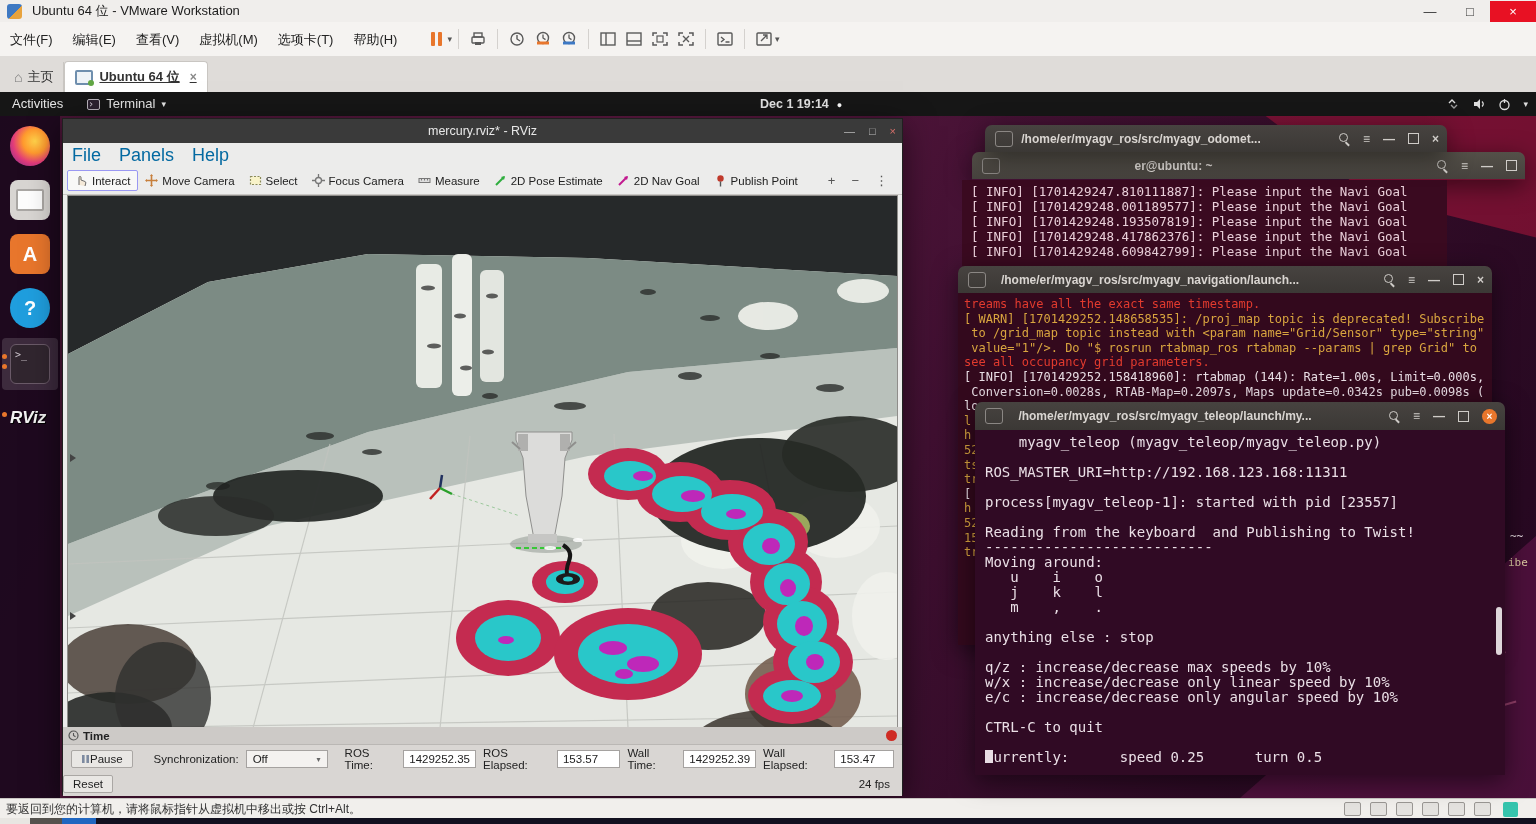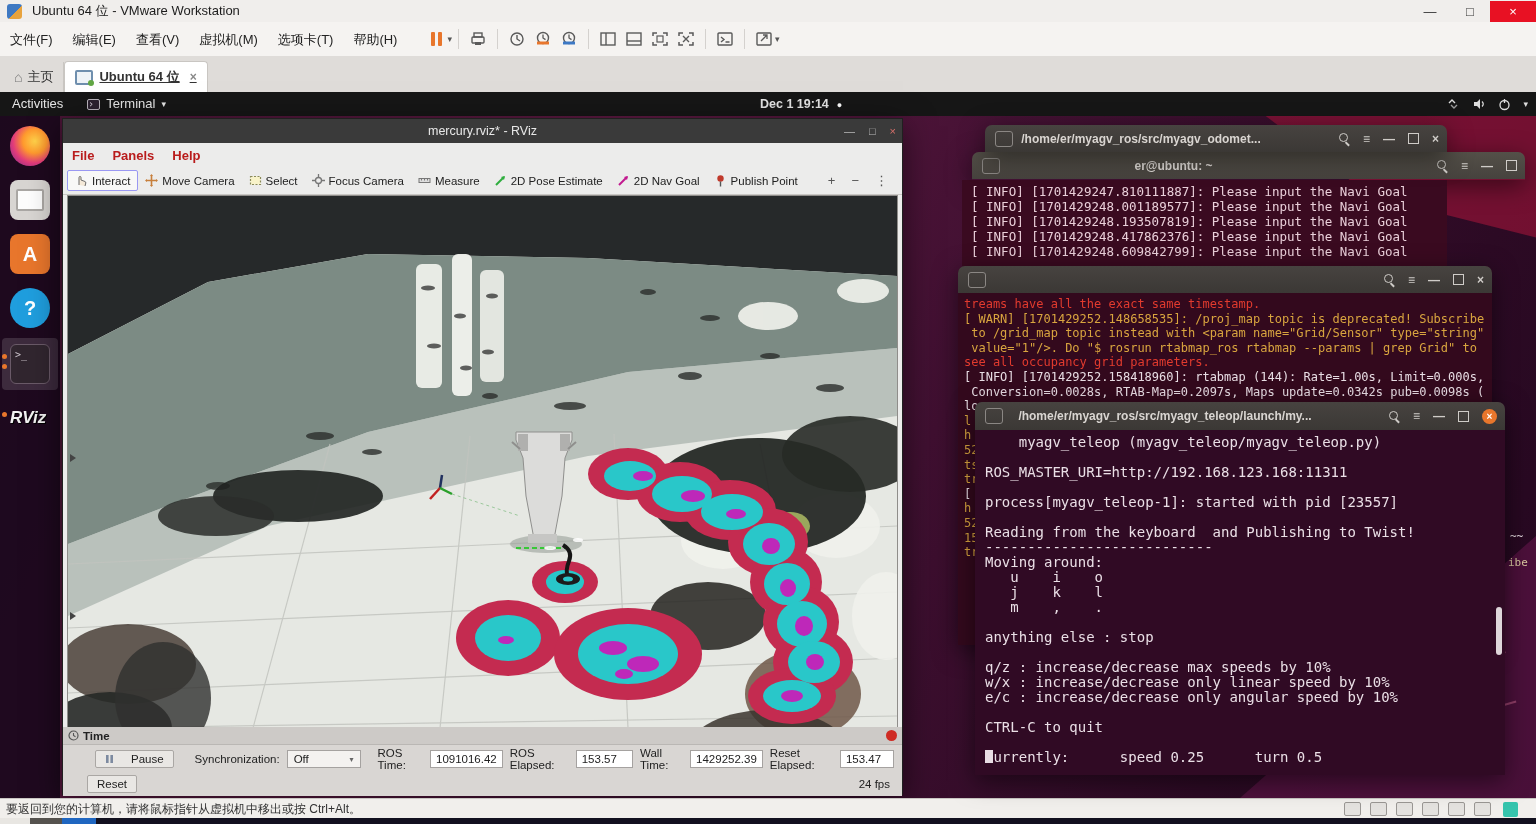--- a/index.html
+++ b/index.html
@@ -54,35 +54,35 @@
   .term-hl{position:absolute;left:2px;width:56px;height:52px;background:rgba(255,255,255,.14);border-radius:4px;}
   .rvizlogo{color:#f2f2f2;font-weight:bold;font-style:italic;font-size:17px;text-shadow:1px 1px 0 #000;display:flex;align-items:center;}
   .rundot{position:absolute;left:2px;width:5px;height:5px;border-radius:50%;background:#e8762c;}
 
   
   #rviz{left:62px;top:118px;width:841px;height:677px;background:#ececeb;box-shadow:0 8px 30px rgba(0,0,0,.55);border:1px solid #202020;box-sizing:border-box;}
   #rviz-titlebar{left:0;top:0;width:100%;height:24px;background:#3a3a3a;color:#e8e8e8;font-size:12.5px;display:flex;align-items:center;justify-content:center;position:absolute;}
   #rviz-titlebar .ctls{position:absolute;right:6px;top:0;height:24px;display:flex;align-items:center;gap:14px;color:#b9b9b9;font-size:11px;}
   #rviz-titlebar .ctls .cl{color:#d8706a;}
   #rviz-menubar{left:0;top:24px;width:100%;height:24px;background:#ececeb;border-bottom:1px solid #d5d3d0;position:absolute;display:flex;align-items:center;}
-  #rviz-menubar span{font-size:13px;color:#b91c1c;padding:0 9px;font-weight:bold;}
+  #rviz-menubar span{font-size:18px;color:#0369a1;padding:0 9px;}
   #rviz-toolbar{left:0;top:48px;width:100%;height:28px;background:#ececeb;border-bottom:1px solid #c9c7c4;position:absolute;display:flex;align-items:center;padding-left:4px;box-sizing:border-box;}
   .tool{display:flex;align-items:center;gap:4px;font-size:11.5px;color:#222;padding:3px 7px;border-radius:2px;white-space:nowrap;}
   .tool.active{background:#f8f8f7;border:1px solid #9a98f2;}
   .tool .ic{width:13px;height:13px;display:inline-block;}
   .tool-extra{margin-left:auto;display:flex;gap:16px;padding-right:14px;color:#555;font-size:13px;}
 
   #viewport{left:4px;top:76px;width:829px;height:532px;position:absolute;border:1px solid #8f8d8a;box-sizing:content-box;background:#dfe1dc;}
 
   
   #timepanel{left:0;top:608px;width:100%;height:69px;position:absolute;background:#d9d6d3;}
   #tp-head{height:17px;background:#cdcac7;border-bottom:1px solid #bab7b4;display:flex;align-items:center;padding:0 5px;font-size:11.5px;font-weight:bold;color:#222;gap:4px;}
   #tp-close{margin-left:auto;width:11px;height:11px;border-radius:50%;background:#cf2b23;}
   #tp-row{display:flex;align-items:center;height:28px;padding:0 8px;gap:7px;font-size:11.5px;color:#222;}
-  .btn{background:#e9e7e4;border:1px solid #aaa7a4;border-radius:2px;padding:2px 9px;font-size:11.5px;color:#222;display:flex;align-items:center;gap:17px;margin-left:24px;}
+  .btn{background:#e9e7e4;border:1px solid #aaa7a4;border-radius:2px;padding:2px 9px;font-size:11.5px;color:#222;display:flex;align-items:center;gap:0;}
   .fld{background:#fff;border:1px solid #a5a2a0;padding:2px 5px;font-size:11.5px;color:#222;}
   .dd{background:#f4f2f0;border:1px solid #a5a2a0;padding:2px 6px;width:74px;display:flex;justify-content:space-between;align-items:center;font-size:11.5px;}
   #tp-foot{display:flex;align-items:center;padding:0 0;height:22px;justify-content:center;}
   #fps{margin-left:auto;font-size:11.5px;color:#222;padding-right:12px;}
 
   
   .termwin{position:absolute;border-radius:7px 7px 0 0;box-shadow:0 6px 24px rgba(0,0,0,.5);}
   .ttl{height:27px;background:linear-gradient(#474340,#3b3835);border-radius:7px 7px 0 0;display:flex;align-items:center;color:#d9d5d1;font-size:12px;font-weight:bold;position:relative;}
   .ttl .txt{position:absolute;left:0;right:150px;text-align:center;white-space:nowrap;overflow:hidden;}
   .ttl .lft{margin-left:10px;width:16px;height:14px;border:1px solid #8b8784;border-radius:3px;}
@@ -533,26 +533,26 @@
               <rect x="5.4" y="1" width="2.6" height="8" fill="#7d8aa0"></rect>
             </svg>
           <span>Pause</span>
           </span>
         <span style="margin-left:14px">Synchronization:</span>
         <span class="dd">
           <span>Off</span>
           <span style="font-size:8px;color:#666">▾</span>
           </span>
         <span style="margin-left:10px">ROS Time:</span>
-        <span class="fld" style="width:62px">1091016.42</span>
+        <span class="fld" style="width:62px">1429252.35</span>
         <span>ROS Elapsed:</span>
         <span class="fld" style="width:56px">153.57</span>
         <span>Wall Time:</span>
         <span class="fld" style="width:62px">1429252.39</span>
-        <span>Reset Elapsed:</span>
+        <span>Wall Elapsed:</span>
         <span class="fld" style="width:52px">153.47</span>
       </div>
       <div id="tp-foot">
         <span class="btn">Reset</span>
         <span id="fps">24 fps</span>
       </div>
     </div>
   </div>
 
   <div class="termwin" style="left:972px;top:152px;width:553px;height:28px;z-index:3;">
@@ -591,20 +591,21 @@
   <div class="abs tcontent" style="left:962px;top:180px;width:485px;height:86px;z-index:3;background:#3a0a20;
        font-size:12.5px;line-height:15px;color:#ead0da;padding:4px 9px;box-sizing:border-box;">[ INFO] [1701429247.810111887]: Please input the Navi Goal
 [ INFO] [1701429248.001189577]: Please input the Navi Goal
 [ INFO] [1701429248.193507819]: Please input the Navi Goal
 [ INFO] [1701429248.417862376]: Please input the Navi Goal
 [ INFO] [1701429248.609842799]: Please input the Navi Goal</div>
 
   <div class="termwin" style="left:958px;top:266px;width:534px;height:379px;z-index:5;background:#33091d;">
     <div class="ttl">
       <span class="lft"></span>
+      <span class="txt">/home/er/myagv_ros/src/myagv_navigation/launch...</span>
       <span class="ics">
         <span class="mag">
             <i></i>
             <b></b>
           </span>
         <span>≡</span>
         <span>—</span>
         <span class="sq"></span>
         <span>×</span>
       </span>

